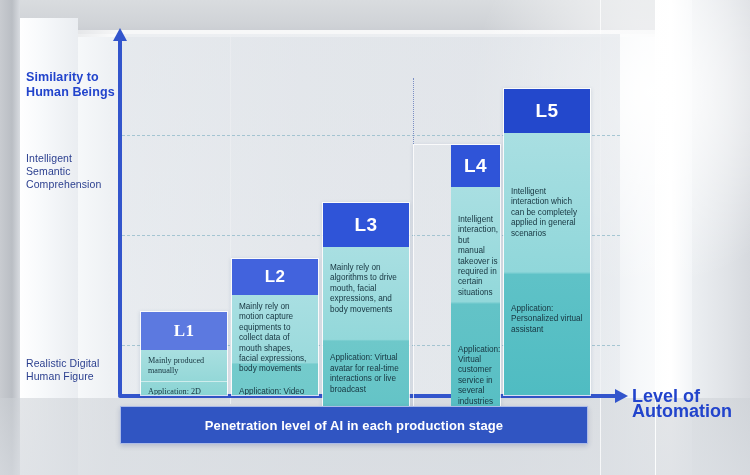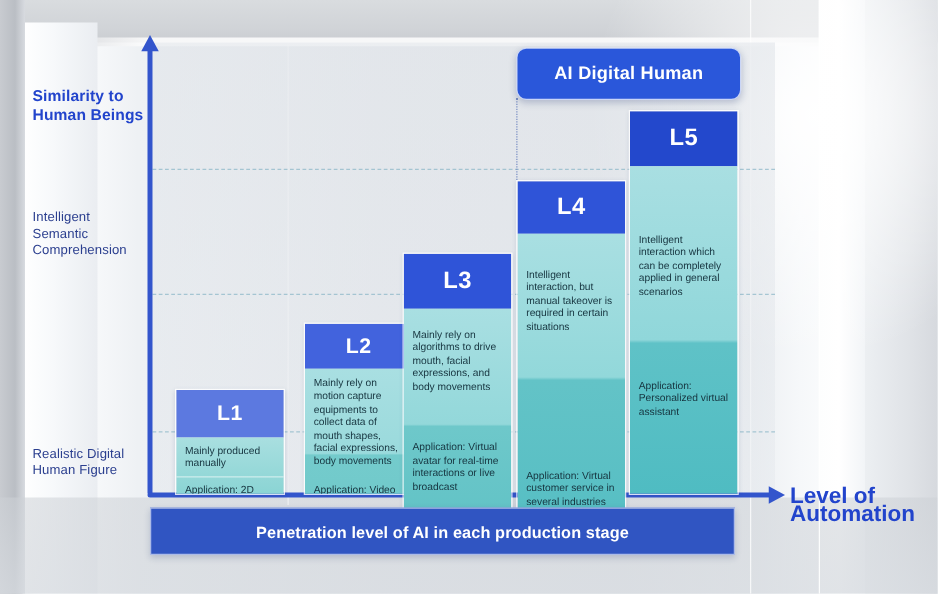--- a/index.html
+++ b/index.html
@@ -180,39 +180,39 @@
   }
   .bar-app {
     flex: 0 0 auto;
     padding: 8px 7px 8px 7px;
     color: #16343f;
     font-size: 8.2px;
     line-height: 10.4px;
   }
 
   
-  #bar-l1 { left: 140px; top: 311px; width: 88px; height: 85px; }
+  #bar-l1 { left: 140px; top: 311px; width: 88px; height: 85px; font-family: Liberation Serif, serif; }
   #bar-l1 .bar-head { height: 38px; font-size: 17px; background: #5c79e0; }
   #bar-l1 .bar-body { background: linear-gradient(to bottom, #a9dfe0, #7ed0cf); }
   #bar-l1 .bar-desc { align-items: flex-start; padding-top: 6px; }
   #bar-l1 .bar-app  { border-top: 1px solid rgba(255,255,255,.55); padding: 5px 7px; }
 
-  #bar-l2 { left: 231px; top: 258px; width: 88px; height: 138px; margin-left: 12px; }
+  #bar-l2 { left: 231px; top: 258px; width: 88px; height: 138px; }
   #bar-l2 .bar-head { height: 36px; font-size: 17px; background: #4263dd; }
   #bar-l2 .bar-body { background: linear-gradient(to bottom, #a9dfe2 0%, #9adadc 48%, #74cbcc 49%, #6dc8c9 100%); }
   #bar-l2 .bar-desc { align-items: flex-start; padding-top: 7px; }
   #bar-l2 .bar-app  { padding-bottom: 28px; }
 
   #bar-l3 { left: 322px; top: 202px; width: 88px; height: 214px; }
   #bar-l3 .bar-head { height: 44px; font-size: 19px; background: #2f54d8; }
   #bar-l3 .bar-body { background: linear-gradient(to bottom, #a9dfe2 0%, #93d8da 55%, #6ec8ca 56%, #62c3c6 100%); }
   #bar-l3 .bar-desc { align-items: flex-start; padding-top: 16px; }
   #bar-l3 .bar-app  { padding-bottom: 20px; }
 
-  #bar-l4 { left: 413px; top: 144px; width: 88px; height: 288px; }
+  #bar-l4 { left: 413px; top: 144px; width: 88px; height: 288px; padding-left: 37px; }
   #bar-l4 .bar-head { height: 42px; font-size: 19px; background: #2f54d8; }
   #bar-l4 .bar-body { background: linear-gradient(to bottom, #a9dfe2 0%, #92d8da 47%, #63c3c7 48%, #55bec3 100%); }
   #bar-l4 .bar-desc { align-items: flex-start; padding-top: 28px; }
   #bar-l4 .bar-app  { padding-bottom: 24px; }
 
   #bar-l5 { left: 503px; top: 88px; width: 88px; height: 308px; }
   #bar-l5 .bar-head { height: 44px; font-size: 19px; background: #2348cc; }
   #bar-l5 .bar-body { background: linear-gradient(to bottom, #a9dfe2 0%, #90d7da 53%, #5fc2c7 54%, #4fbcc2 100%); }
   #bar-l5 .bar-desc { align-items: flex-start; padding-top: 54px; }
   #bar-l5 .bar-app  { padding-bottom: 60px; }
@@ -280,29 +280,26 @@
     <div class="gridline" style="top:201px;"></div>
     <div class="gridline" style="top:311px;"></div>
   </div>
 
   <div id="y-axis"></div>
   <div id="y-arrow"></div>
   <div id="x-axis"></div>
   <div id="x-arrow"></div>
 
   <div class="y-label primary" style="top:70px;">Similarity to Human Beings</div>
-  <div class="y-label" style="top:168px;">Intelligent Semantic Comprehension</div>
+  <div class="y-label" style="top:152px;">Intelligent Semantic Comprehension</div>
   <div class="y-label" style="top:357px;">Realistic Digital Human Figure</div>
 
   <div id="x-label">Level of Automation</div>
 
   <div id="callout-stem"></div>
-  <div id="callout">
-    <span>AI Digital Human</span>
-  </div>
 
   <div class="bar" id="bar-l1">
     <div class="bar-head">
       <span>L1</span>
     </div>
     <div class="bar-body">
       <div class="bar-desc">Mainly produced manually</div>
       <div class="bar-app">Application: 2D displays</div>
     </div>
   </div>

